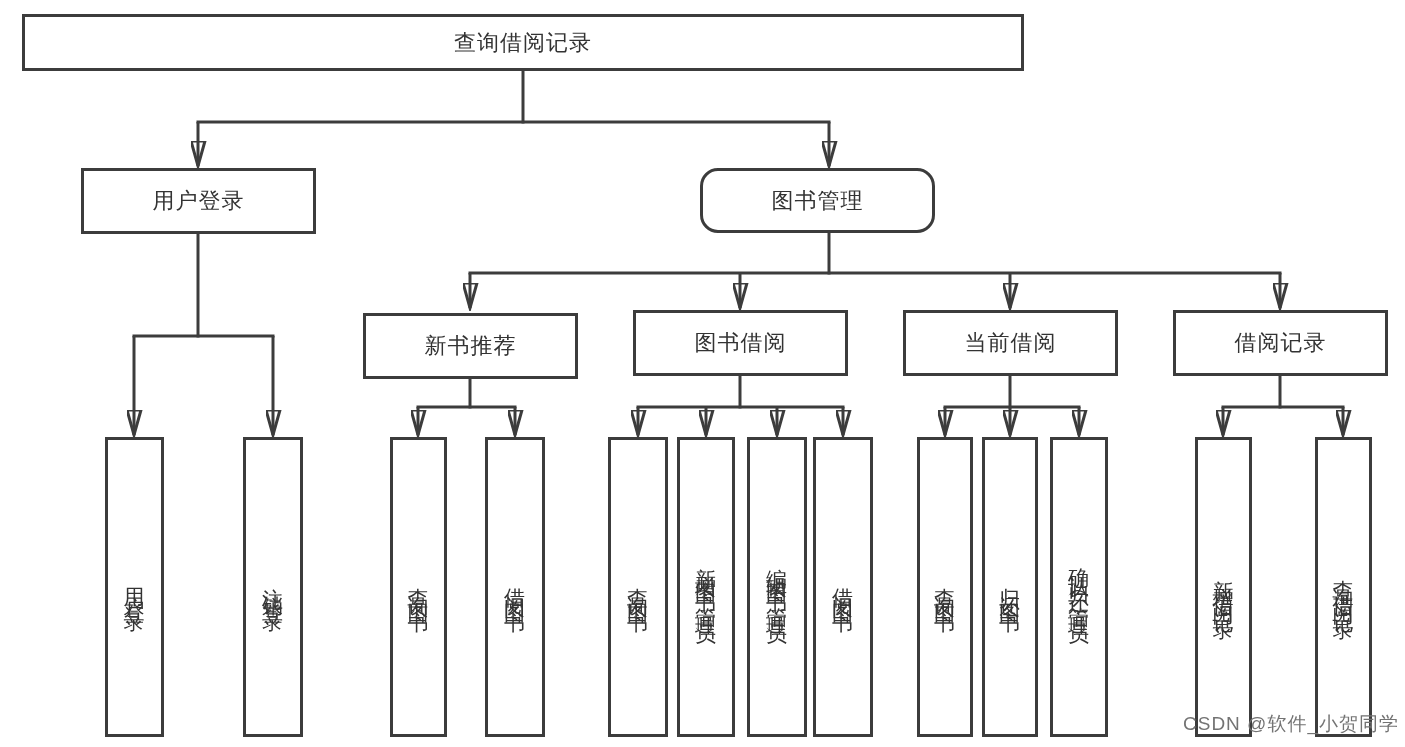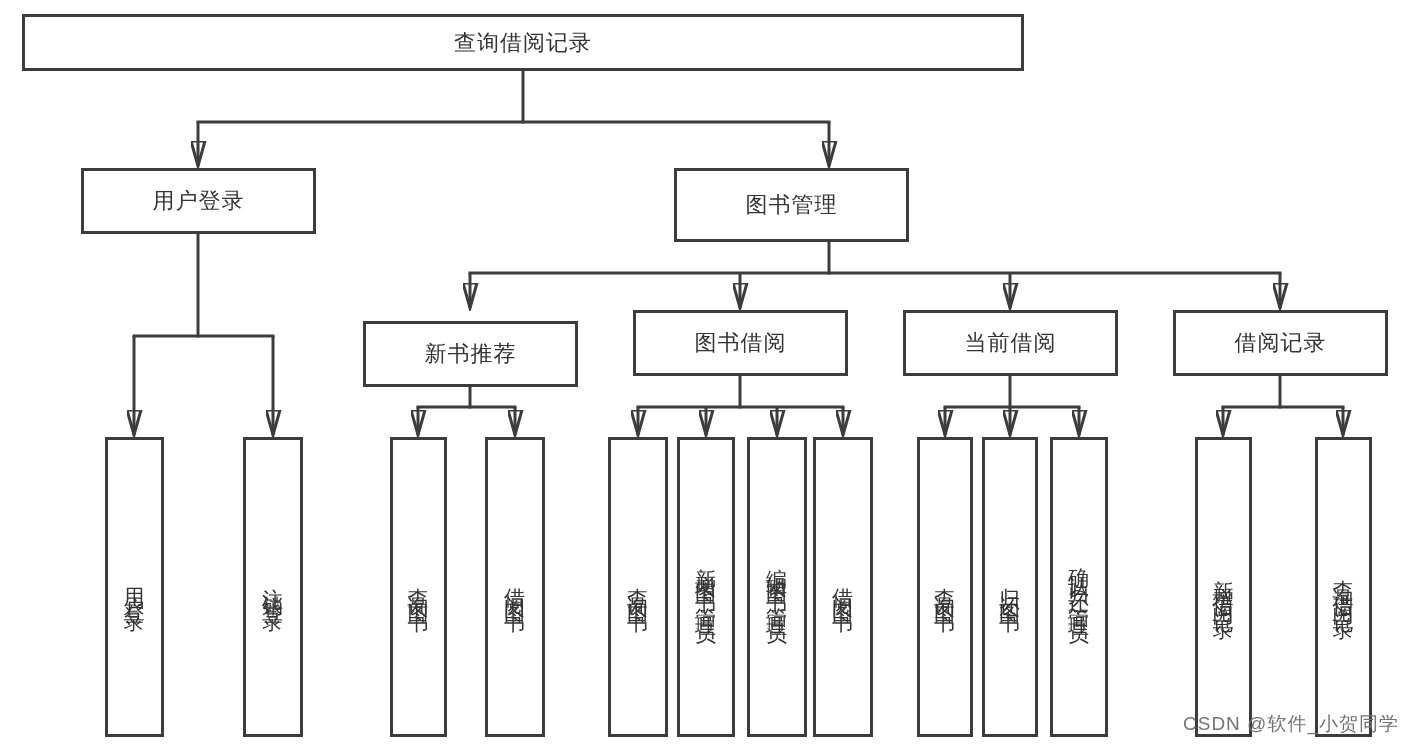--- a/index.html
+++ b/index.html
@@ -104,23 +104,23 @@
       <line class="corner" x1="1280" y1="376" x2="1280" y2="407"></line>
       <line class="corner" x1="1223" y1="407" x2="1343" y2="407"></line>
       <line class="drop" x1="1223" y1="407" x2="1223" y2="435"></line>
       <line class="drop" x1="1343" y1="407" x2="1343" y2="435"></line>
     </g>
   </svg>
 
   <div class="hbox" style="left:22px;top:14px;width:1002px;height:57px;">查询借阅记录</div>
 
   <div class="hbox" style="left:81px;top:168px;width:235px;height:66px;">用户登录</div>
-  <div class="hbox" style="left:674px;top:168px;width:235px;height:74px;">图书管理</div>
+  <div class="hbox" style="left:700px;top:168px;width:235px;height:65px;border-radius:18px;">图书管理</div>
 
-  <div class="hbox" style="left:363px;top:321px;width:215px;height:66px;">新书推荐</div>
+  <div class="hbox" style="left:363px;top:313px;width:215px;height:66px;">新书推荐</div>
   <div class="hbox" style="left:633px;top:310px;width:215px;height:66px;text-align:right;">图书借阅</div>
   <div class="hbox" style="left:903px;top:310px;width:215px;height:66px;">当前借阅</div>
   <div class="hbox" style="left:1173px;top:310px;width:215px;height:66px;">借阅记录</div>
 
   <div class="vbox" style="left:105px;width:59px;">
     <span>用户登录</span>
   </div>
   <div class="vbox" style="left:243px;width:60px;">
     <span>注销登录</span>
   </div>

